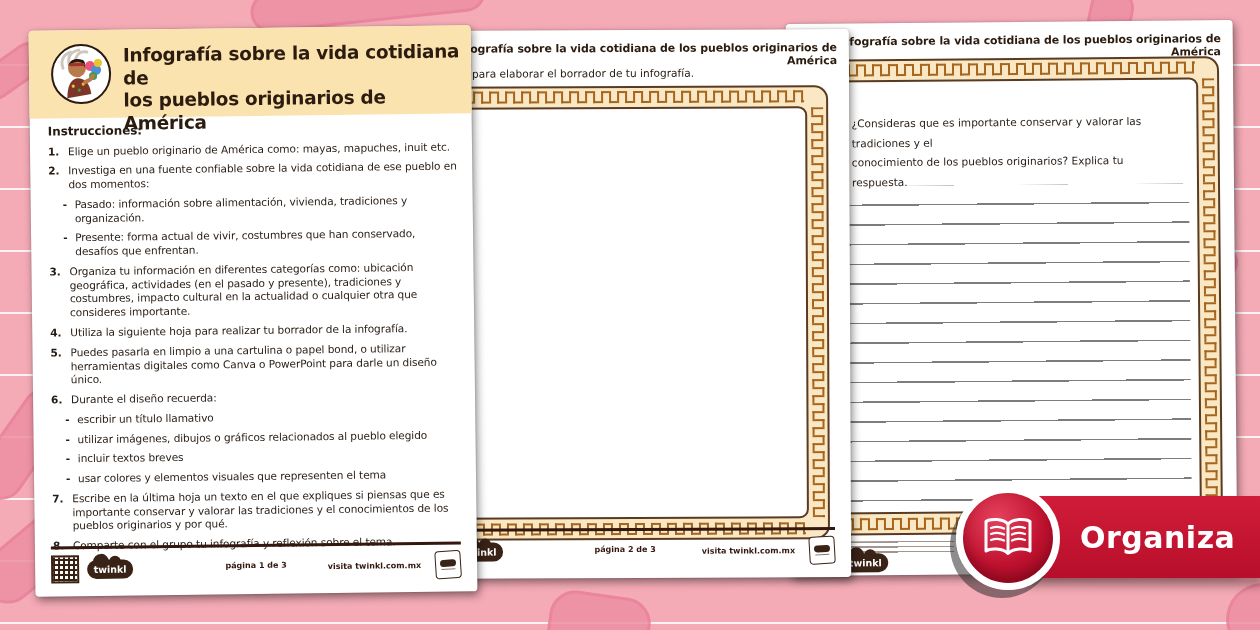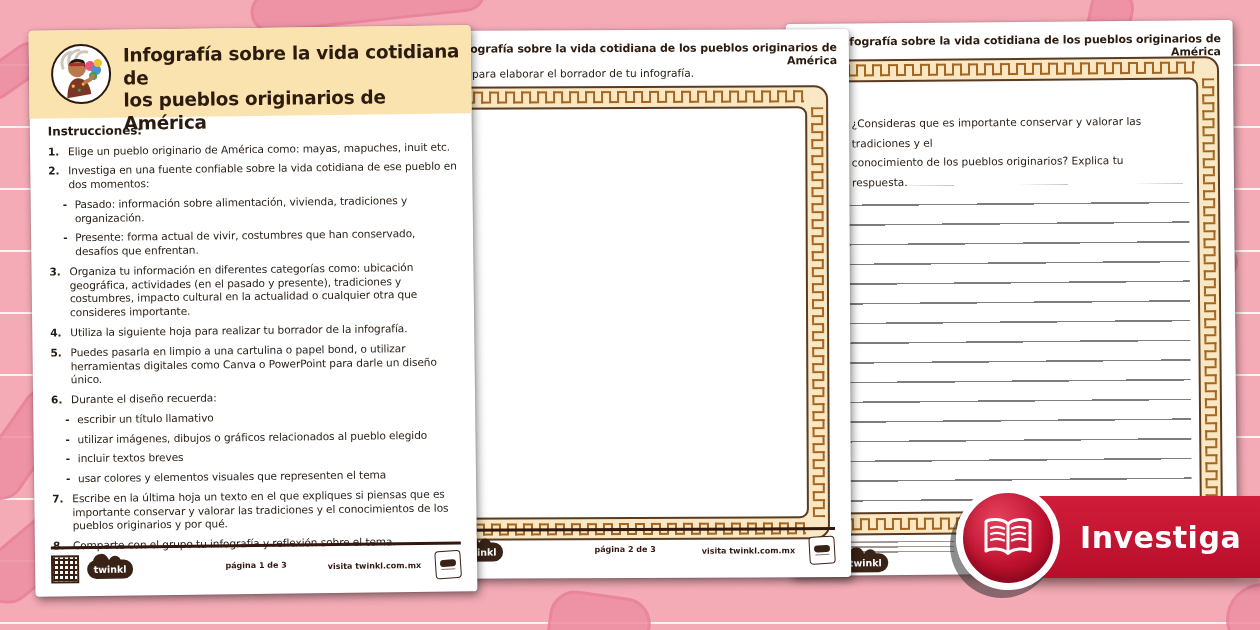--- a/index.html
+++ b/index.html
@@ -269,21 +269,21 @@
           <div class="stamp">
             <div class="mini"></div>
             <div class="sline"></div>
           </div>
         </div>
       </div>
     </div>
   </div>
 
   <div class="banner-bar">
-    <span class="label">Investiga</span>
+    <span class="label">Organiza</span>
   </div>
   <div class="banner-circle">
     <svg width="54" height="46" viewBox="0 0 54 46">
       <path d="M27 9 C22 3.5, 9 3.5, 5 6.5 L5 36 C9 33, 22 33, 27 38.5 C32 33, 45 33, 49 36 L49 6.5 C45 3.5, 32 3.5, 27 9 Z" fill="none" stroke="#ffffff" stroke-width="3" stroke-linejoin="round"></path>
       <path d="M27 9 L27 38.5" stroke="#ffffff" stroke-width="3"></path>
       <path d="M10 13 Q17 10.5 23 13.5 M10 19 Q17 16.5 23 19.5 M10 25 Q17 22.5 23 25.5" fill="none" stroke="#ffffff" stroke-width="2.2" stroke-linecap="round"></path>
       <path d="M44 13 Q37 10.5 31 13.5 M44 19 Q37 16.5 31 19.5 M44 25 Q37 22.5 31 25.5" fill="none" stroke="#ffffff" stroke-width="2.2" stroke-linecap="round"></path>
     </svg>
   </div>
 

